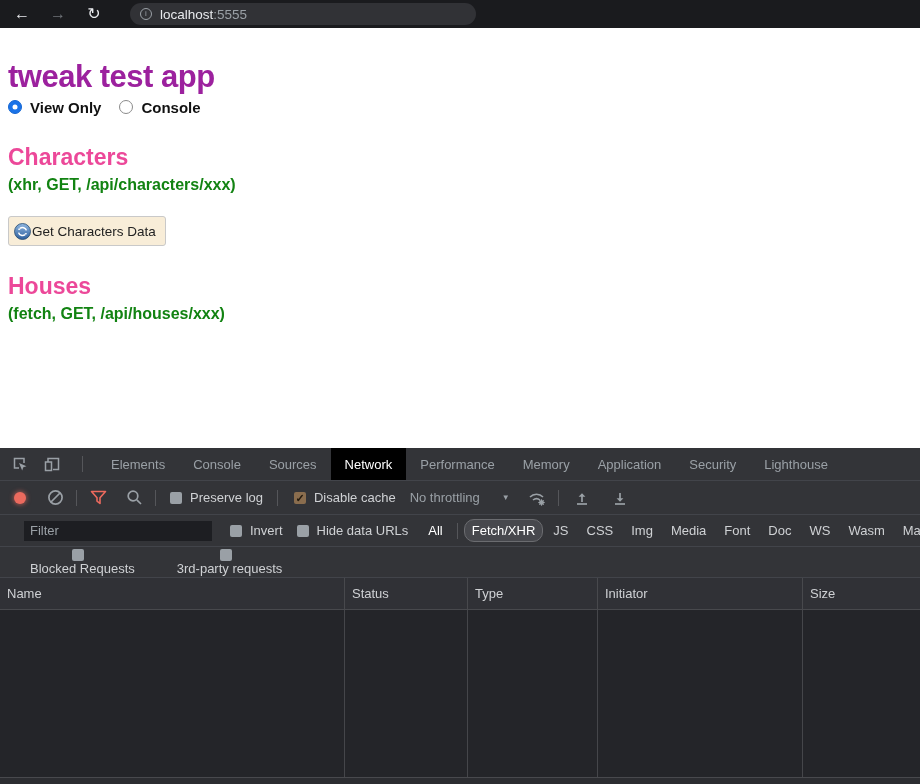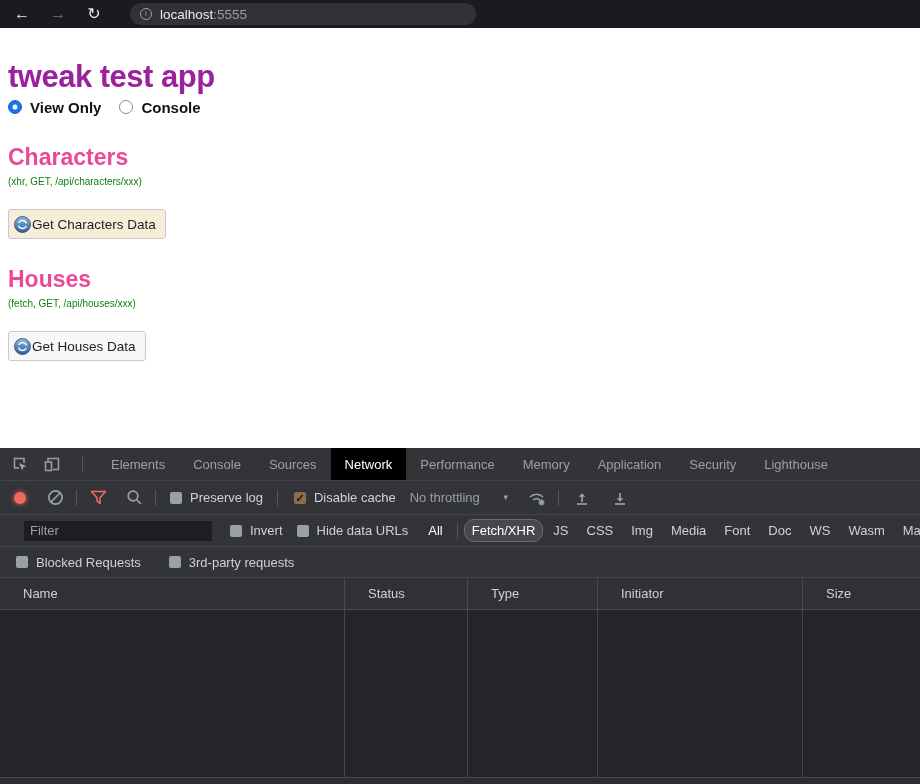--- a/index.html
+++ b/index.html
@@ -23,21 +23,21 @@
   .radio-row { margin-top:4px; display:flex; align-items:center; gap:8px; height:18px; }
   .radio { width:14px; height:14px; border-radius:50%; border:1.5px solid #8b8b8b; background:#fff; display:inline-block; position:relative; }
   .radio.selected { background:#1a73e8; border-color:#1567d3; }
   .radio.selected::after { content:""; position:absolute; width:5px; height:5px; background:#fff; border-radius:50%;
                            top:50%; left:50%; transform:translate(-50%,-50%); }
   .radio-label { font-size:15px; font-weight:bold; color:#111; margin-right:10px; }
   .mode-row { margin-top:7px; display:flex; gap:7px; }
   .mode-btn { height:23px; background:#f5f5f5; border:1px solid #b8b8b8; border-radius:3px;
               font-size:13px; color:#1a1a1a; padding:0 8px; font-family:"Liberation Sans",sans-serif; }
   .section h2 { font-size:23px; line-height:28px; font-weight:bold; color:#ec4899; }
-  .section .sub { margin-top:5px; font-size:10px; font-weight:normal; color:#128312; }
+  .section .sub { margin-top:5px; font-size:16px; font-weight:bold; color:#128312; }
   .sec-characters h2 { margin-top:27px; }
   .sec-houses h2 { margin-top:26px; }
   .get-btn { margin-top:22px; height:30px; display:inline-flex; align-items:center; gap:1px;
              background:#f7f7f7; border:1px solid #c9c9c9; border-radius:3px; padding:0 9px 0 5px;
              font-size:13.5px; color:#222; font-family:"Liberation Sans",sans-serif; }
   .get-btn.warm { background:#f8edd8; }
   .sync-icon { width:17px; height:17px; display:inline-block; }
 
   
   .devtools { height:281px; background:#e5e5e5; color:#9aa0a6; font-size:13px; }
@@ -61,25 +61,25 @@
   .filter-row { height:32px; padding-left:24px; white-space:nowrap; overflow:hidden; }
   .filter-input { width:214px; height:20px; background:#1d1e22; border:none; outline:none; color:#cfd1d4;
                   font-size:13px; padding:0 6px; font-family:"Liberation Sans",sans-serif; }
   .filter-input::placeholder { color:#9aa0a6; }
   .chk-group { display:flex; align-items:center; margin-left:18px; }
   .type-list { display:flex; align-items:center; margin-left:12px; gap:2px; }
   .type-pill { color:#cfd1d4; padding:3px 7px; border-radius:10px; border:1px solid transparent; }
   .type-pill.selected { background:#47484d; color:#fff; border:1px solid #6b6c70; }
 
   .request-row { height:31px; padding-left:10px; }
-  .request-row .chk-group { margin-left:6px; margin-right:22px; }
+  .request-row .chk-group { margin-left:12px; margin-right:22px;flex-direction:column; }
 
   .grid { display:grid; grid-template-columns:345px 123px 130px 205px auto; }
   .grid-header { height:32px; background:#303136; border-bottom:1px solid #48494d; }
-  .grid-header .cell { color:#cfd1d4; line-height:31px; padding-left:23px; border-right:1px solid #48494d; overflow:hidden; }
+  .grid-header .cell { color:#cfd1d4; line-height:31px; padding-left:7px; border-right:1px solid #48494d; overflow:hidden; }
   .grid-header .cell:last-child { border-right:none; }
   .grid-body { height:167px; background:#242529; }
   .grid-body .cell { border-right:1px solid #45464a; }
   .grid-body .cell:last-child { border-right:none; }
   .footer-strip { height:7px; background:#2c2d31; border-top:1px solid #48494d; }
   svg { display:block; }
 </style>
 </head>
 <body>
 
@@ -124,38 +124,20 @@
           <path d="M4.1 7.1 l2.4 -0.4 -1.5 -2z" fill="#fff"></path>
         </svg>
       </span>
       <span>Get Characters Data</span>
     </button>
   </section>
 
   <section class="section sec-houses">
     <h2>Houses</h2>
     <div class="sub">(fetch, GET, /api/houses/xxx)</div>
-    <button class="get-btn">
-      <span class="sync-icon">
-        <svg width="17" height="17" viewBox="0 0 17 17">
-          <defs>
-              <linearGradient id="bg2" x1="0" y1="0" x2="0" y2="1">
-            <stop offset="0" stop-color="#8fb6e0"></stop>
-                <stop offset="1" stop-color="#2d5f9e"></stop>
-          </linearGradient>
-            </defs>
-          <circle cx="8.5" cy="8.5" r="8" fill="url(#bg2)" stroke="#24496f" stroke-width="0.8"></circle>
-          <path d="M4.6 9.6 a4 4 0 0 0 6.4 2" fill="none" stroke="#fff" stroke-width="1.6"></path>
-          <path d="M12.4 7.4 a4 4 0 0 0 -6.4 -2" fill="none" stroke="#fff" stroke-width="1.6"></path>
-          <path d="M12.9 9.9 l-2.4 0.4 1.5 2z" fill="#fff"></path>
-          <path d="M4.1 7.1 l2.4 -0.4 -1.5 -2z" fill="#fff"></path>
-        </svg>
-      </span>
-      <span>Get Houses Data</span>
-    </button>
   </section>
 </main>
 
 <section class="devtools">
 
   <div class="dt-row tab-bar">
     <span class="tb-icon">
       <svg width="18" height="18" viewBox="0 0 18 18">
         <path d="M13 8 V3.5 H3.5 v9.5 H8" fill="none" stroke="#9aa0a6" stroke-width="1.5"></path>
         <path d="M8 8 l7.5 3.2 -3.2 1.1 -1.1 3.2 z" fill="#9aa0a6"></path>

